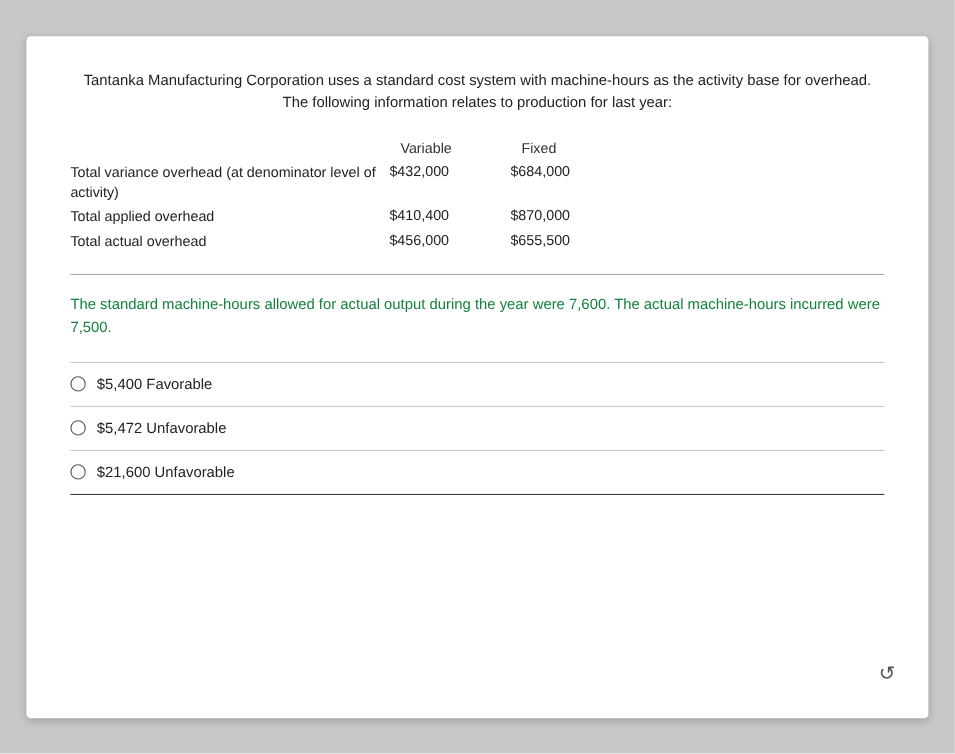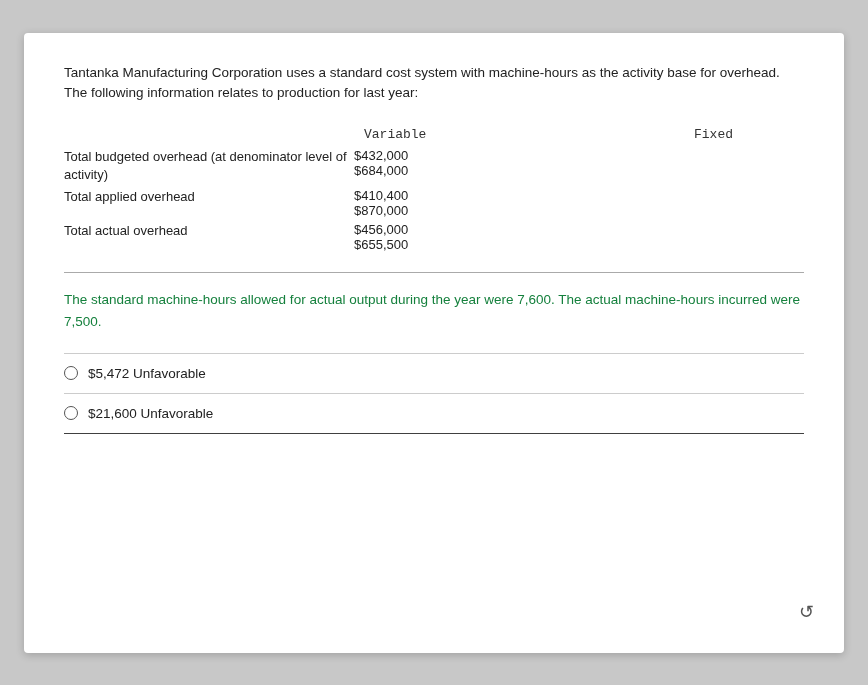--- a/index.html
+++ b/index.html
@@ -25,33 +25,33 @@
       padding: 30px 40px 30px 40px;
       border-radius: 4px;
       box-shadow: 0 2px 8px rgba(0,0,0,0.2);
     }
 
     .intro-text {
       font-size: 13.5px;
       color: #222;
       line-height: 1.5;
       margin-bottom: 24px;
+      text-align: center;
     }
 
     .data-table {
       width: 100%;
       margin-bottom: 20px;
     }
 
     .table-header-row {
       display: flex;
-      justify-content: space-between;
+      justify-content: flex-start;
       margin-bottom: 6px;
       padding-left: 300px;
-      font-family: Liberation Mono, monospace;
     }
 
     .col-header {
       font-size: 13px;
       color: #333;
       width: 110px;
       text-align: left;
     }
 
     .table-row {
@@ -64,21 +64,20 @@
     .row-label {
       font-size: 13px;
       color: #222;
       width: 290px;
       flex-shrink: 0;
       line-height: 1.4;
     }
 
     .row-values {
       display: flex;
-      flex-direction: column;
     }
 
     .cell-value {
       font-size: 13px;
       color: #222;
       width: 110px;
       text-align: left;
     }
 
     .divider {
@@ -153,21 +152,21 @@
     <p class="intro-text">Tantanka Manufacturing Corporation uses a standard cost system with machine-hours as the activity base for overhead. The following information relates to production for last year:</p>
 
     <div class="data-table">
 
       <div class="table-header-row">
         <span class="col-header">Variable</span>
         <span class="col-header">Fixed</span>
       </div>
 
       <div class="table-row">
-        <span class="row-label">Total budgeted overhead (at denominator level of activity)</span>
+        <span class="row-label">Total variance overhead (at denominator level of activity)</span>
         <div class="row-values">
           <span class="cell-value">$432,000</span>
           <span class="cell-value">$684,000</span>
         </div>
       </div>
 
       <div class="table-row">
         <span class="row-label">Total applied overhead</span>
         <div class="row-values">
           <span class="cell-value">$410,400</span>
@@ -183,20 +182,24 @@
         </div>
       </div>
     </div>
 
     <hr class="divider">
 
     <p class="machine-hours-text">The standard machine-hours allowed for actual output during the year were 7,600. The actual machine-hours incurred were 7,500.</p>
 
 
     <ul class="options-list">
+      <li class="option-item">
+        <span class="radio-circle"></span>
+        <span>$5,400 Favorable</span>
+      </li>
       <li class="option-item">
         <span class="radio-circle"></span>
         <span>$5,472 Unfavorable</span>
       </li>
       <li class="option-item">
         <span class="radio-circle"></span>
         <span>$21,600 Unfavorable</span>
       </li>
     </ul>
   </div>

